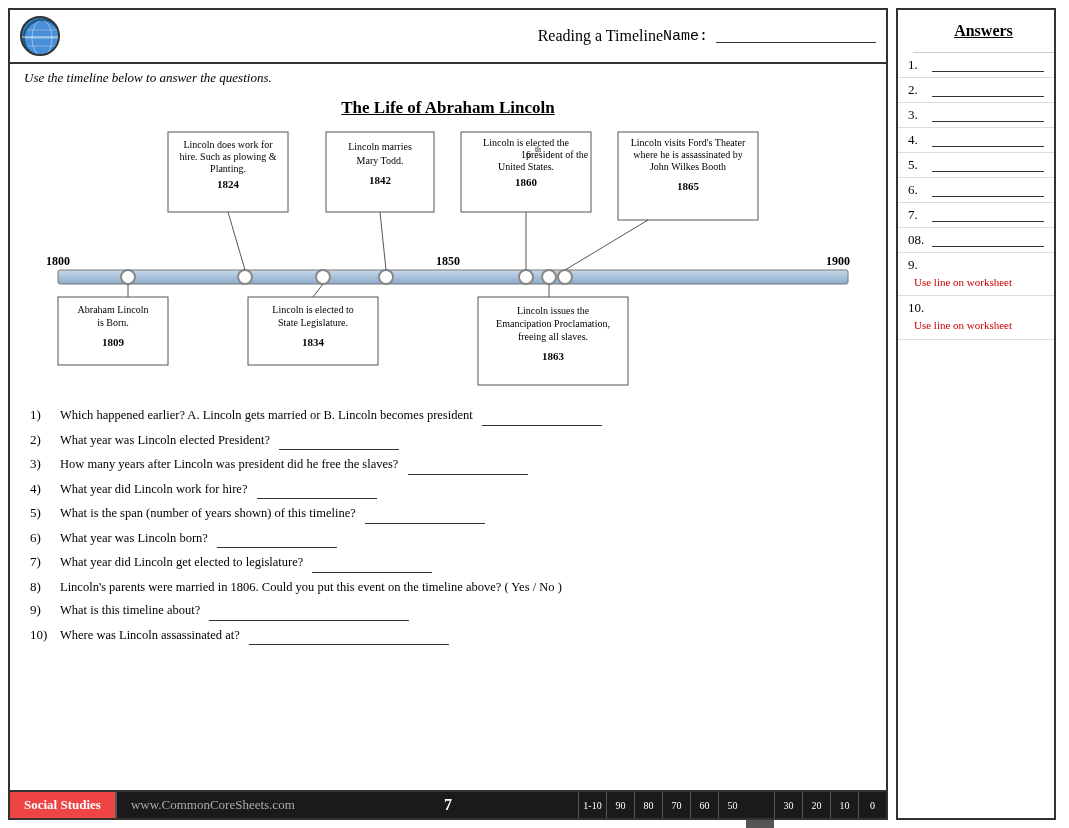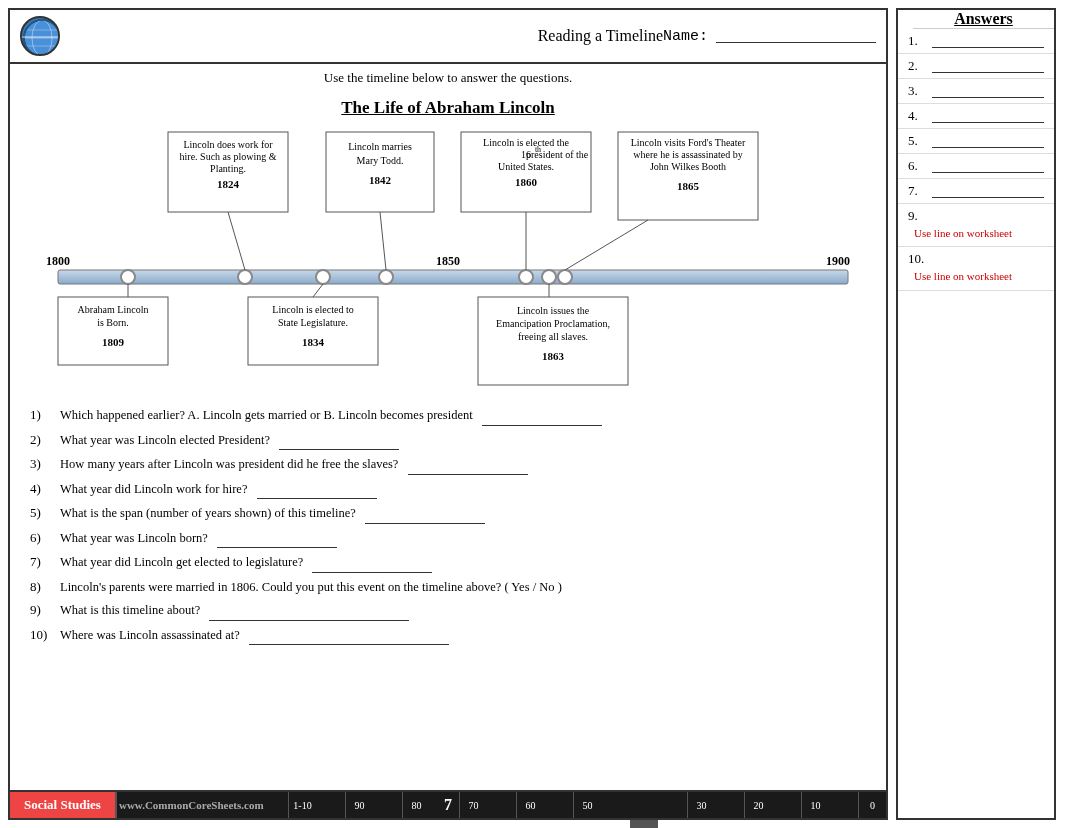--- a/index.html
+++ b/index.html
@@ -65,21 +65,21 @@
     }
     .header-name {
       font-size: 15px;
       font-family: Liberation Mono, monospace;
     }
 
     
     .instructions {
       padding: 6px 14px;
       font-size: 13px;
-      text-align: center;
+      font-style: italic;
     }
 
     
     .timeline-section {
       padding: 0 10px;
     }
 
     .timeline-title {
       text-align: center;
       font-size: 17px;
@@ -132,38 +132,36 @@
       font-size: 13px;
       font-weight: bold;
       padding: 4px 14px;
       height: 100%;
       display: flex;
       align-items: center;
       border-right: 2px solid #555;
     }
     .footer-url {
       color: #aaa;
-      font-size: 11px;
-      padding-left: 2px;
-      font-weight: bold;
+      font-size: 13px;
+      padding-left: 14px;
     }
     .footer-page {
       position: absolute;
       left: 50%;
       transform: translateX(-50%);
       color: #fff;
       font-size: 16px;
       font-weight: bold;
     }
     .footer-score {
       position: absolute;
       right: 0;
       display: flex;
       height: 100%;
-      gap: 29px;
     }
     .score-cell {
       width: 28px;
       height: 100%;
       display: flex;
       align-items: center;
       justify-content: center;
       font-size: 10px;
       border-left: 1px solid #555;
       color: #fff;
@@ -172,21 +170,21 @@
       background: #555;
       margin-top: 28px;
     }
 
     
     .answers-header {
       text-align: center;
       font-size: 16px;
       font-weight: bold;
       text-decoration: underline;
-      padding: 0 0;
+      padding: 12px 0;
       border-bottom: 1px solid #ccc;
       margin-left: 15px;
     }
     .answer-item {
       display: flex;
       align-items: center;
       padding: 4px 10px;
       font-size: 13px;
       border-bottom: 1px solid #ddd;
     }
@@ -410,20 +408,24 @@
     <div class="answer-blank"></div>
   </div>
   <div class="answer-item">
     <span class="answer-num">6.</span>
     <div class="answer-blank"></div>
   </div>
   <div class="answer-item">
     <span class="answer-num">7.</span>
     <div class="answer-blank"></div>
   </div>
+  <div class="answer-item">
+    <span class="answer-num">08.</span>
+    <div class="answer-blank"></div>
+  </div>
   <div class="answer-item" style="flex-direction:column; align-items:flex-start;">
     <span class="answer-num">9.</span>
     <div class="answer-note" style="color:#cc0000;">Use line on worksheet</div>
   </div>
   <div class="answer-item" style="flex-direction:column; align-items:flex-start;">
     <span class="answer-num">10.</span>
     <div class="answer-note" style="color:#cc0000;">Use line on worksheet</div>
   </div>
 </div>
 

